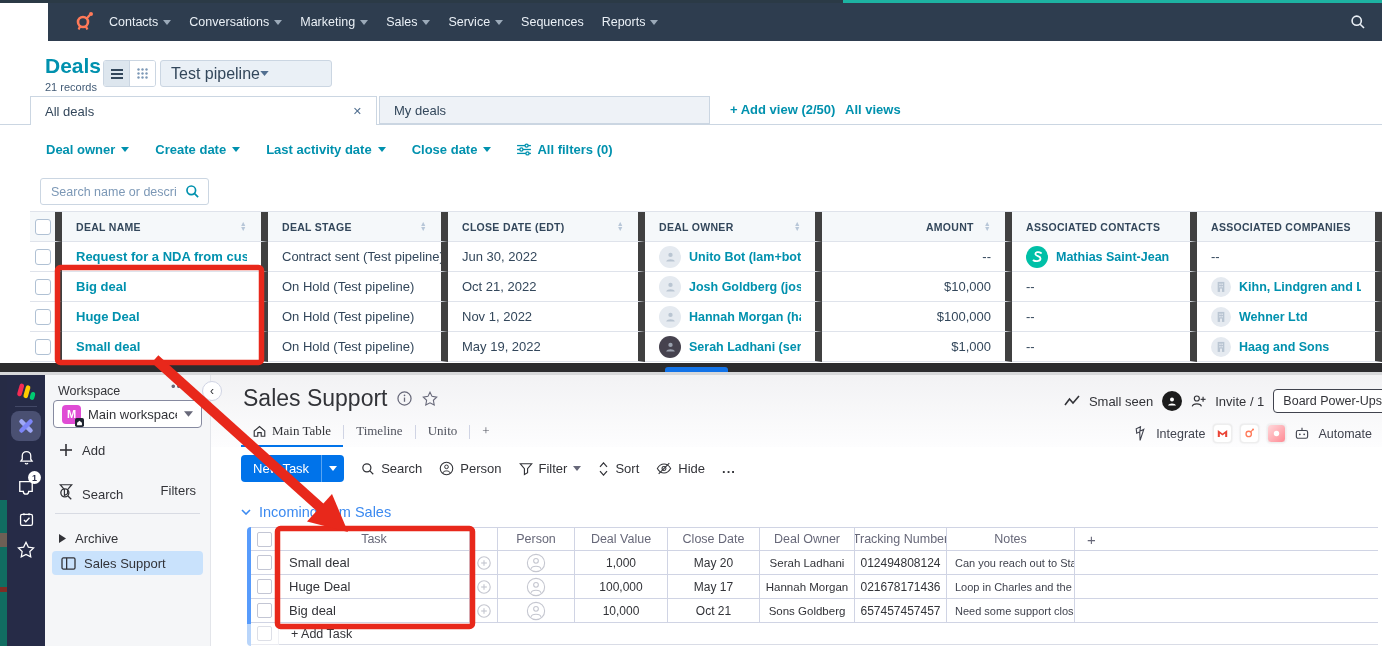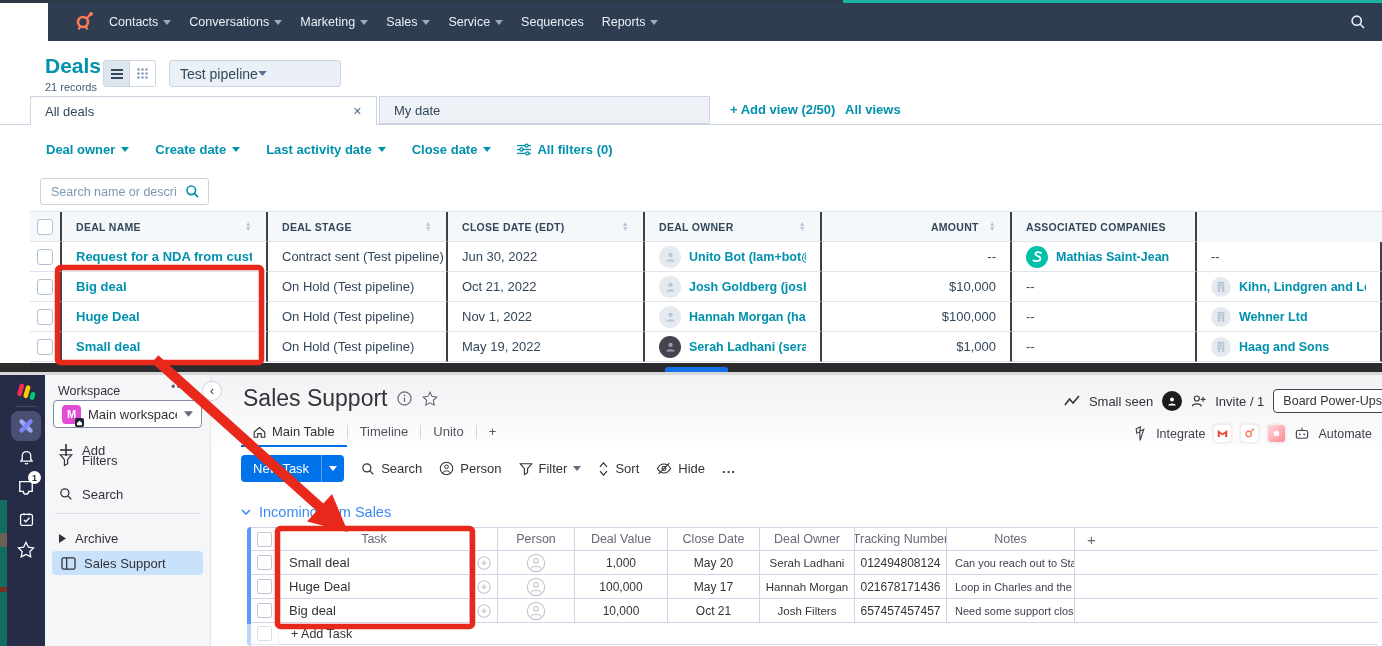--- a/index.html
+++ b/index.html
@@ -16,37 +16,37 @@
   .hs-menu{display:flex;gap:18px;align-items:center;}
   .hs-nav-item{color:#eaf0f6;font-size:12.5px;display:flex;align-items:center;gap:5px;cursor:pointer;}
   .hs-nav-item .crt{opacity:.85}
   .hs-global-search{margin-left:auto;}
   .hs-title{position:absolute;left:45px;top:54px;}
   .hs-title .t{font-size:21px;font-weight:bold;color:var(--hs-link);display:flex;align-items:center;gap:7px;}
   .hs-title .r{font-size:11px;color:#425b76;margin-top:3px;}
   .hs-toggle{position:absolute;left:103px;top:60px;display:flex;border:1px solid #cbd6e2;border-radius:3px;overflow:hidden;}
   .hs-toggle .tbtn{width:25px;height:25px;display:flex;align-items:center;justify-content:center;background:#fff;}
   .hs-toggle .tbtn.sel{background:#dde6ee;border-right:1px solid #cbd6e2;}
-  .hs-pipeline{position:absolute;left:160px;top:60px;width:150px;height:25px;background:#eaf0f6;border:1px solid #cbd6e2;border-radius:3px;display:flex;align-items:center;padding:0 10px;font-size:14px;color:#33475b;margin-left:9px;}
+  .hs-pipeline{position:absolute;left:160px;top:60px;width:150px;height:25px;background:#eaf0f6;border:1px solid #cbd6e2;border-radius:3px;display:flex;align-items:center;padding:0 10px;font-size:16px;color:#33475b;}
   .hs-tabs{position:absolute;left:30px;top:96px;right:0;height:29px;}
   .hs-tabs .base{position:absolute;left:-30px;right:0;bottom:0;height:1px;background:#cbd6e2;}
   .vtab{position:absolute;top:0;height:28px;box-sizing:border-box;border:1px solid #cbd6e2;display:flex;align-items:center;font-size:13px;color:#33475b;padding:0 14px;}
   .vtab.active{left:0;width:347px;background:#fff;height:29px;border-bottom:none;z-index:2;justify-content:space-between;}
   .vtab.idle{left:349px;width:331px;background:#eef2f7;}
   .hs-viewlinks{position:absolute;top:6px;font-size:13px;font-weight:600;color:var(--hs-link);cursor:pointer;}
   .hs-addview{left:700px;} .hs-allviews{left:815px;}
   .hs-filters{position:absolute;left:46px;top:142px;display:flex;align-items:center;gap:26px;}
   .hs-filter{display:flex;align-items:center;gap:6px;color:var(--hs-link);font-size:13px;font-weight:600;cursor:pointer;}
   .hs-search{position:absolute;left:40px;top:178px;width:169px;height:27px;border:1px solid #cbd6e2;border-radius:3px;display:flex;align-items:center;background:#fff;box-sizing:border-box;padding:0 8px;justify-content:flex-end;}
   .hs-search input{flex:1;border:none;outline:none;font-size:12.5px;color:#33475b;font-family:inherit;min-width:0;background:transparent;}
   .hs-search input::placeholder{color:#7c98b6;}
   .hs-table{position:absolute;left:30px;top:211px;right:0;}
   .hs-row{display:grid;grid-template-columns:32px 206px 180px 197px 177px 190px 185px 185px;height:30px;}
   .hs-row.hdr{background:#f5f8fa;border-top:1px solid #dfe3eb;}
-  .hs-cell{border-right:2px solid #404040;border-bottom:1px solid #dfe3eb;display:flex;align-items:center;padding:0 14px;box-sizing:border-box;overflow:hidden;white-space:nowrap;font-size:13px;color:#33475b;}
+  .hs-cell{border-right:7px solid #404040;border-bottom:1px solid #dfe3eb;display:flex;align-items:center;padding:0 14px;box-sizing:border-box;overflow:hidden;white-space:nowrap;font-size:13px;color:#33475b;}
   .hs-cell.ck{justify-content:center;padding:0;}
   .hs-cell.hd{font-size:10.5px;font-weight:bold;color:#33475b;letter-spacing:.3px;}
   .hs-cell.num{justify-content:flex-end;}
   .hs-link{color:var(--hs-link);font-weight:600;cursor:pointer;overflow:hidden;white-space:nowrap;}
   .sm{font-size:12.5px;}
   .sort{margin-left:auto;display:inline-grid;line-height:.62;font-size:7px;color:#b8c7d8;padding-left:6px;}
   .sort.inl{margin-left:4px;}
   .hs-check{width:14px;height:14px;border:1px solid #b0c1d4;border-radius:3px;background:#fff;}
   .av{width:22px;height:22px;border-radius:50%;flex:none;margin-right:8px;display:flex;align-items:center;justify-content:center;overflow:hidden;}
   .av.ph{background:#e5eaf0;} .av.photo{background:#46424e;} .av.unito{background:#00c0a7;} .av.co{width:20px;height:20px;background:#e5eaf0;}
@@ -73,21 +73,21 @@
   .m-side-item{position:absolute;left:0;right:0;height:22px;display:flex;align-items:center;gap:9px;padding:0 14px;font-size:13px;color:#323338;cursor:pointer;}
   .mp-divider{position:absolute;left:10px;right:10px;top:138px;height:1px;background:#d8dbe3;}
   .board-item{position:absolute;left:7px;right:7px;top:176px;height:24px;background:#c9e2fc;border-radius:4px;display:flex;align-items:center;gap:8px;padding:0 9px;font-size:13px;color:#323338;box-sizing:border-box;}
   .m-main{position:absolute;left:211px;top:3px;right:0;bottom:0;background:#fff;}
   .m-main::before{content:"";position:absolute;left:0;right:0;top:0;height:72px;background:linear-gradient(#f2f2f4,#fdfdfe);}
   .m-titlerow{position:absolute;left:32px;top:10px;display:flex;align-items:center;gap:10px;}
   .m-title{font-size:23px;font-weight:500;color:#323338;}
   .m-head-right{position:absolute;right:4px;top:14px;display:flex;align-items:center;gap:9px;font-size:13px;color:#323338;}
   .pp-btn{border:1px solid #40434e;border-radius:4px;background:#fff;padding:4px 9px;font-size:12.5px;color:#323338;white-space:nowrap;margin-right:-14px;}
   .m-tabs{position:absolute;left:30px;top:46px;display:flex;align-items:flex-end;height:26px;}
-  .m-tab{position:relative;display:flex;align-items:center;gap:6px;font-size:13px;color:#51545f;padding:0 12px 8px;cursor:pointer;}
+  .m-tab{position:relative;display:flex;align-items:center;gap:6px;font-size:13px;color:#51545f;padding:0 12px 8px;cursor:pointer;font-family:Liberation Serif, serif;}
   .m-tab.active{color:#323338;font-weight:500;}
   .m-tab.active::after{content:"";position:absolute;left:0;right:0;bottom:0;height:2px;background:var(--mdy-blue);}
   .m-tabsep{width:1px;height:14px;background:#d0d4e4;margin-bottom:8px;}
   .m-int{position:absolute;right:10px;top:49px;display:flex;align-items:center;gap:8px;font-size:12.5px;color:#40434e;}
   .appic{width:17px;height:17px;border-radius:4px;background:#fff;border:1px solid #eee;display:flex;align-items:center;justify-content:center;box-shadow:0 0 2px rgba(0,0,0,.12);}
   .appic.pink{background:linear-gradient(135deg,#ffd9dc,#ff8a94);}
   .m-toolbar{position:absolute;left:30px;top:80px;display:flex;align-items:center;gap:17px;height:27px;}
   .nt-group{display:flex;}
   .nt-main{background:var(--mdy-blue);color:#fff;font-size:13px;display:flex;align-items:center;padding:0 12px;height:27px;border-radius:4px 0 0 4px;}
   .nt-caret{background:var(--mdy-blue);border-left:1px solid rgba(255,255,255,.35);width:22px;height:27px;display:flex;align-items:center;justify-content:center;border-radius:0 4px 4px 0;color:#fff;}
@@ -238,21 +238,21 @@
         </svg>
     </div>
 
     <div class="hs-tabs">
       <div class="base"></div>
       <div class="vtab active">
         <span>All deals</span>
         <span style="color:#516f90;font-size:11px;">✕</span>
       </div>
       <div class="vtab idle">
-        <span>My date</span>
+        <span>My deals</span>
       </div>
       <span class="hs-viewlinks hs-addview">+ Add view (2/50)</span>
       <span class="hs-viewlinks hs-allviews">All views</span>
     </div>
 
     <div class="hs-filters">
         <span class="hs-filter">
           <span>Deal owner</span>
           <span>
             <svg width="8" height="5" viewBox="0 0 10 6">
@@ -326,20 +326,23 @@
           </span>
           <span class="hs-cell hd">
             <span>DEAL OWNER</span>
             <span class="sort">▲<br>▼</span>
           </span>
           <span class="hs-cell hd num">
             <span>AMOUNT</span>
             <span class="sort inl">▲<br>▼</span>
           </span>
           <span class="hs-cell hd">
+            <span>ASSOCIATED CONTACTS</span>
+          </span>
+          <span class="hs-cell hd">
             <span>ASSOCIATED COMPANIES</span>
           </span>
         </div>
         <div class="hs-row">
           <span class="hs-cell ck">
             <span class="hs-check"></span>
           </span>
           <span class="hs-cell">
             <span class="hs-link">Request for a NDA from cust...</span>
           </span>
@@ -545,21 +548,21 @@
             <path d="M0 0l5 6 5-6z" fill="#676879"></path>
           </svg>
       </div>
       <div class="m-side-item" style="top:64px;">
         <svg width="14" height="14" viewBox="0 0 14 14">
             <line x1="7" y1="1" x2="7" y2="13" stroke="#323338" stroke-width="1.6"></line>
             <line x1="1" y1="7" x2="13" y2="7" stroke="#323338" stroke-width="1.6"></line>
           </svg>
         <span>Add</span>
       </div>
-      <div class="m-side-item" style="top:74px;">
+      <div class="m-side-item" style="top:104px;justify-content:space-between;">
         <svg width="14" height="14" viewBox="0 0 16 16">
             <path d="M1.5 2h13L9.8 7.6v4.6l-3.6 2V7.6z" fill="none" stroke="#323338" stroke-width="1.4"></path>
           </svg>
         <span>Filters</span>
       </div>
       <div class="m-side-item" style="top:108px;">
         <svg width="14" height="14" viewBox="0 0 16 16">
             <circle cx="6.7" cy="6.7" r="4.6" fill="none" stroke="#323338" stroke-width="1.5"></circle>
             <line x1="10.2" y1="10.2" x2="14" y2="14" stroke="#323338" stroke-width="1.5"></line>
           </svg>
@@ -805,21 +808,21 @@
             </span>
             <span class="m-cell">
               <svg width="20" height="20" viewBox="0 0 22 22">
                 <circle cx="11" cy="11" r="9.5" fill="none" stroke="#c5c7d0" stroke-width="1.2"></circle>
                 <circle cx="11" cy="8.6" r="2.6" fill="none" stroke="#c5c7d0" stroke-width="1.2"></circle>
                 <path d="M5.5 17.5c1-4 10-4 11 0" fill="none" stroke="#c5c7d0" stroke-width="1.2"></path>
               </svg>
             </span>
             <span class="m-cell">10,000</span>
             <span class="m-cell">Oct 21</span>
-            <span class="m-cell owner">Josh Filters</span>
+            <span class="m-cell owner">Sons Goldberg</span>
             <span class="m-cell">657457457457</span>
             <span class="m-cell notes">Need some support closing t...</span>
             <span class="m-cell last"></span>
           </div>
         <div class="m-addrow">
           <span class="m-cell ck" style="opacity:.55;">
               <span class="m-check"></span>
             </span>
           <span class="m-cell lbl">+ Add Task</span>
         </div>

